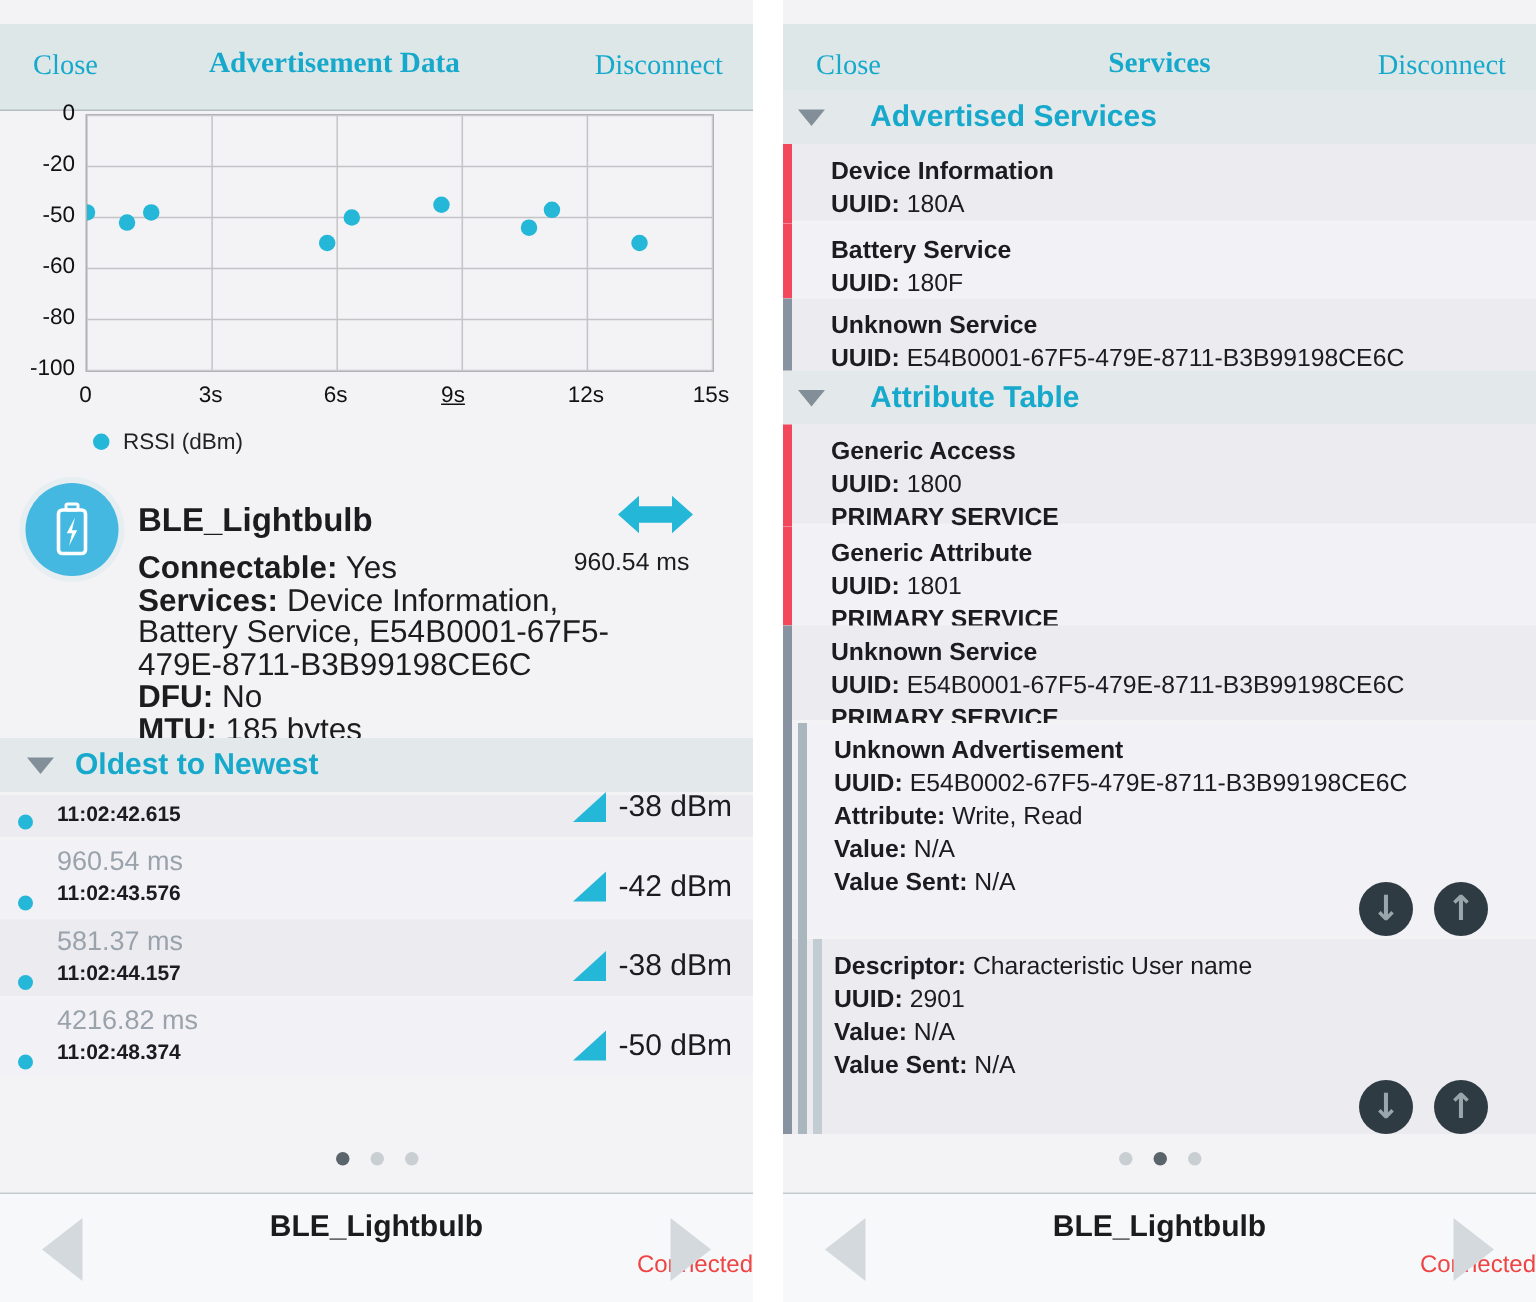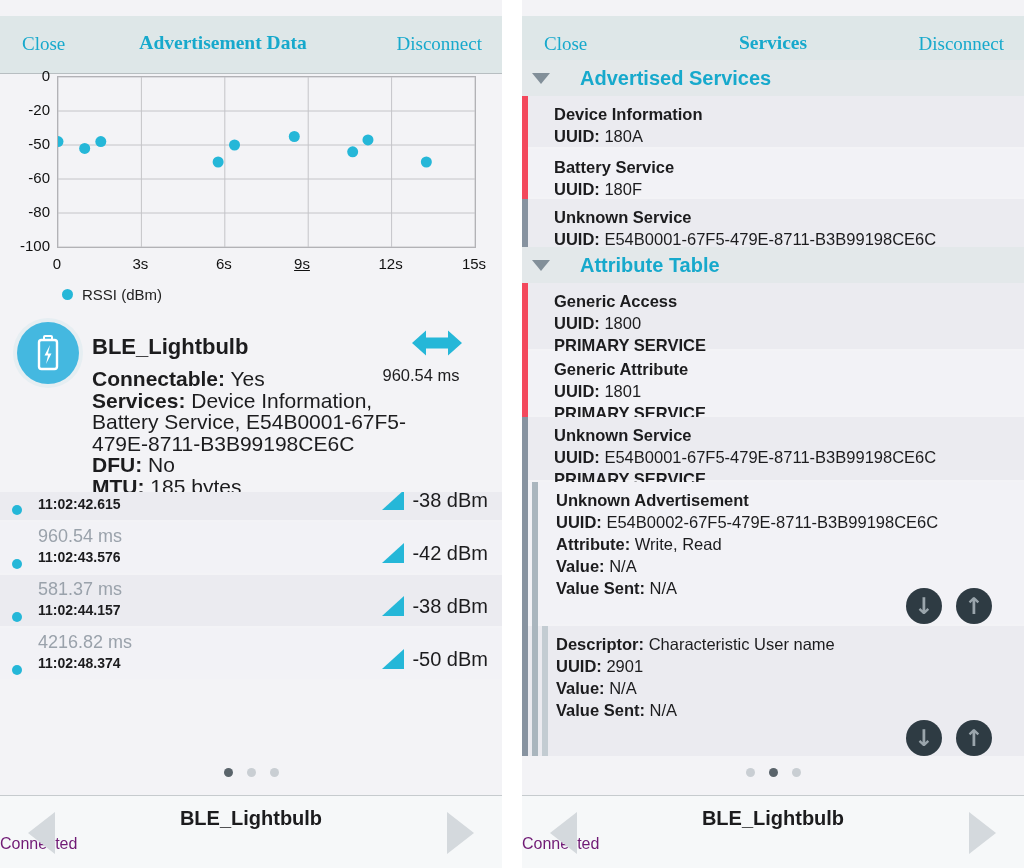--- a/index.html
+++ b/index.html
@@ -76,21 +76,21 @@
   .dot.active{background:#5a646b;}
   .footer-bar{position:absolute;top:795px;left:0;right:0;height:73px;background:#f6f8f9;
               border-top:1px solid #c6cbce;}
   .arrow-left{position:absolute;left:28px;top:16px;width:0;height:0;
               border-top:21px solid transparent;border-bottom:21px solid transparent;
               border-right:27px solid #d4d9dd;}
   .arrow-right{position:absolute;right:28px;top:16px;width:0;height:0;
               border-top:21px solid transparent;border-bottom:21px solid transparent;
               border-left:27px solid #d4d9dd;}
   .footer-device{text-align:center;font-size:20px;font-weight:700;margin-top:11px;}
-  .footer-status{text-align:left;font-size:16px;color:#701a75;margin-top:5px;}
+  .footer-status{text-align:right;font-size:16px;color:#ef4444;margin-top:5px;}
 
   
   .r-content{position:absolute;top:60px;left:0;right:0;}
   .section-header{height:36px;background:var(--section-bg);display:flex;align-items:center;
                   padding-left:10px;gap:30px;}
   .section-title{font-size:20px;font-weight:700;color:var(--accent);}
   .svc-item{position:relative;padding:7px 10px 7px 32px;margin-bottom:2px;background:var(--row-bg);}
   .svc-item.alt{background:var(--row-bg-alt);}
   .svc-line{font-size:16.5px;line-height:22px;}
   .svc-line b{font-weight:700;}
@@ -180,20 +180,24 @@
     </div>
     <div class="interval-icon">
       <svg width="50" height="30" viewBox="0 0 50 30">
         <path d="M0 15 L14 2.5 V9.5 H36 V2.5 L50 15 L36 27.5 V20.5 H14 V27.5 Z" fill="#25b7d8"></path>
       </svg>
     </div>
     <div class="interval-value">960.54 ms</div>
   </div>
 
   <div class="list-zone">
+    <div class="list-header">
+      <div class="tri-down"></div>
+      <div class="list-header-label">Oldest to Newest</div>
+    </div>
 
     <div class="rssi-row row1">
       <div class="row-bullet"></div>
       <div class="row-time">11:02:42.615</div>
       <div class="row-right">
         <div class="sig-tri"></div>
         <div class="row-rssi">-38 dBm</div>
       </div>
     </div>
 

